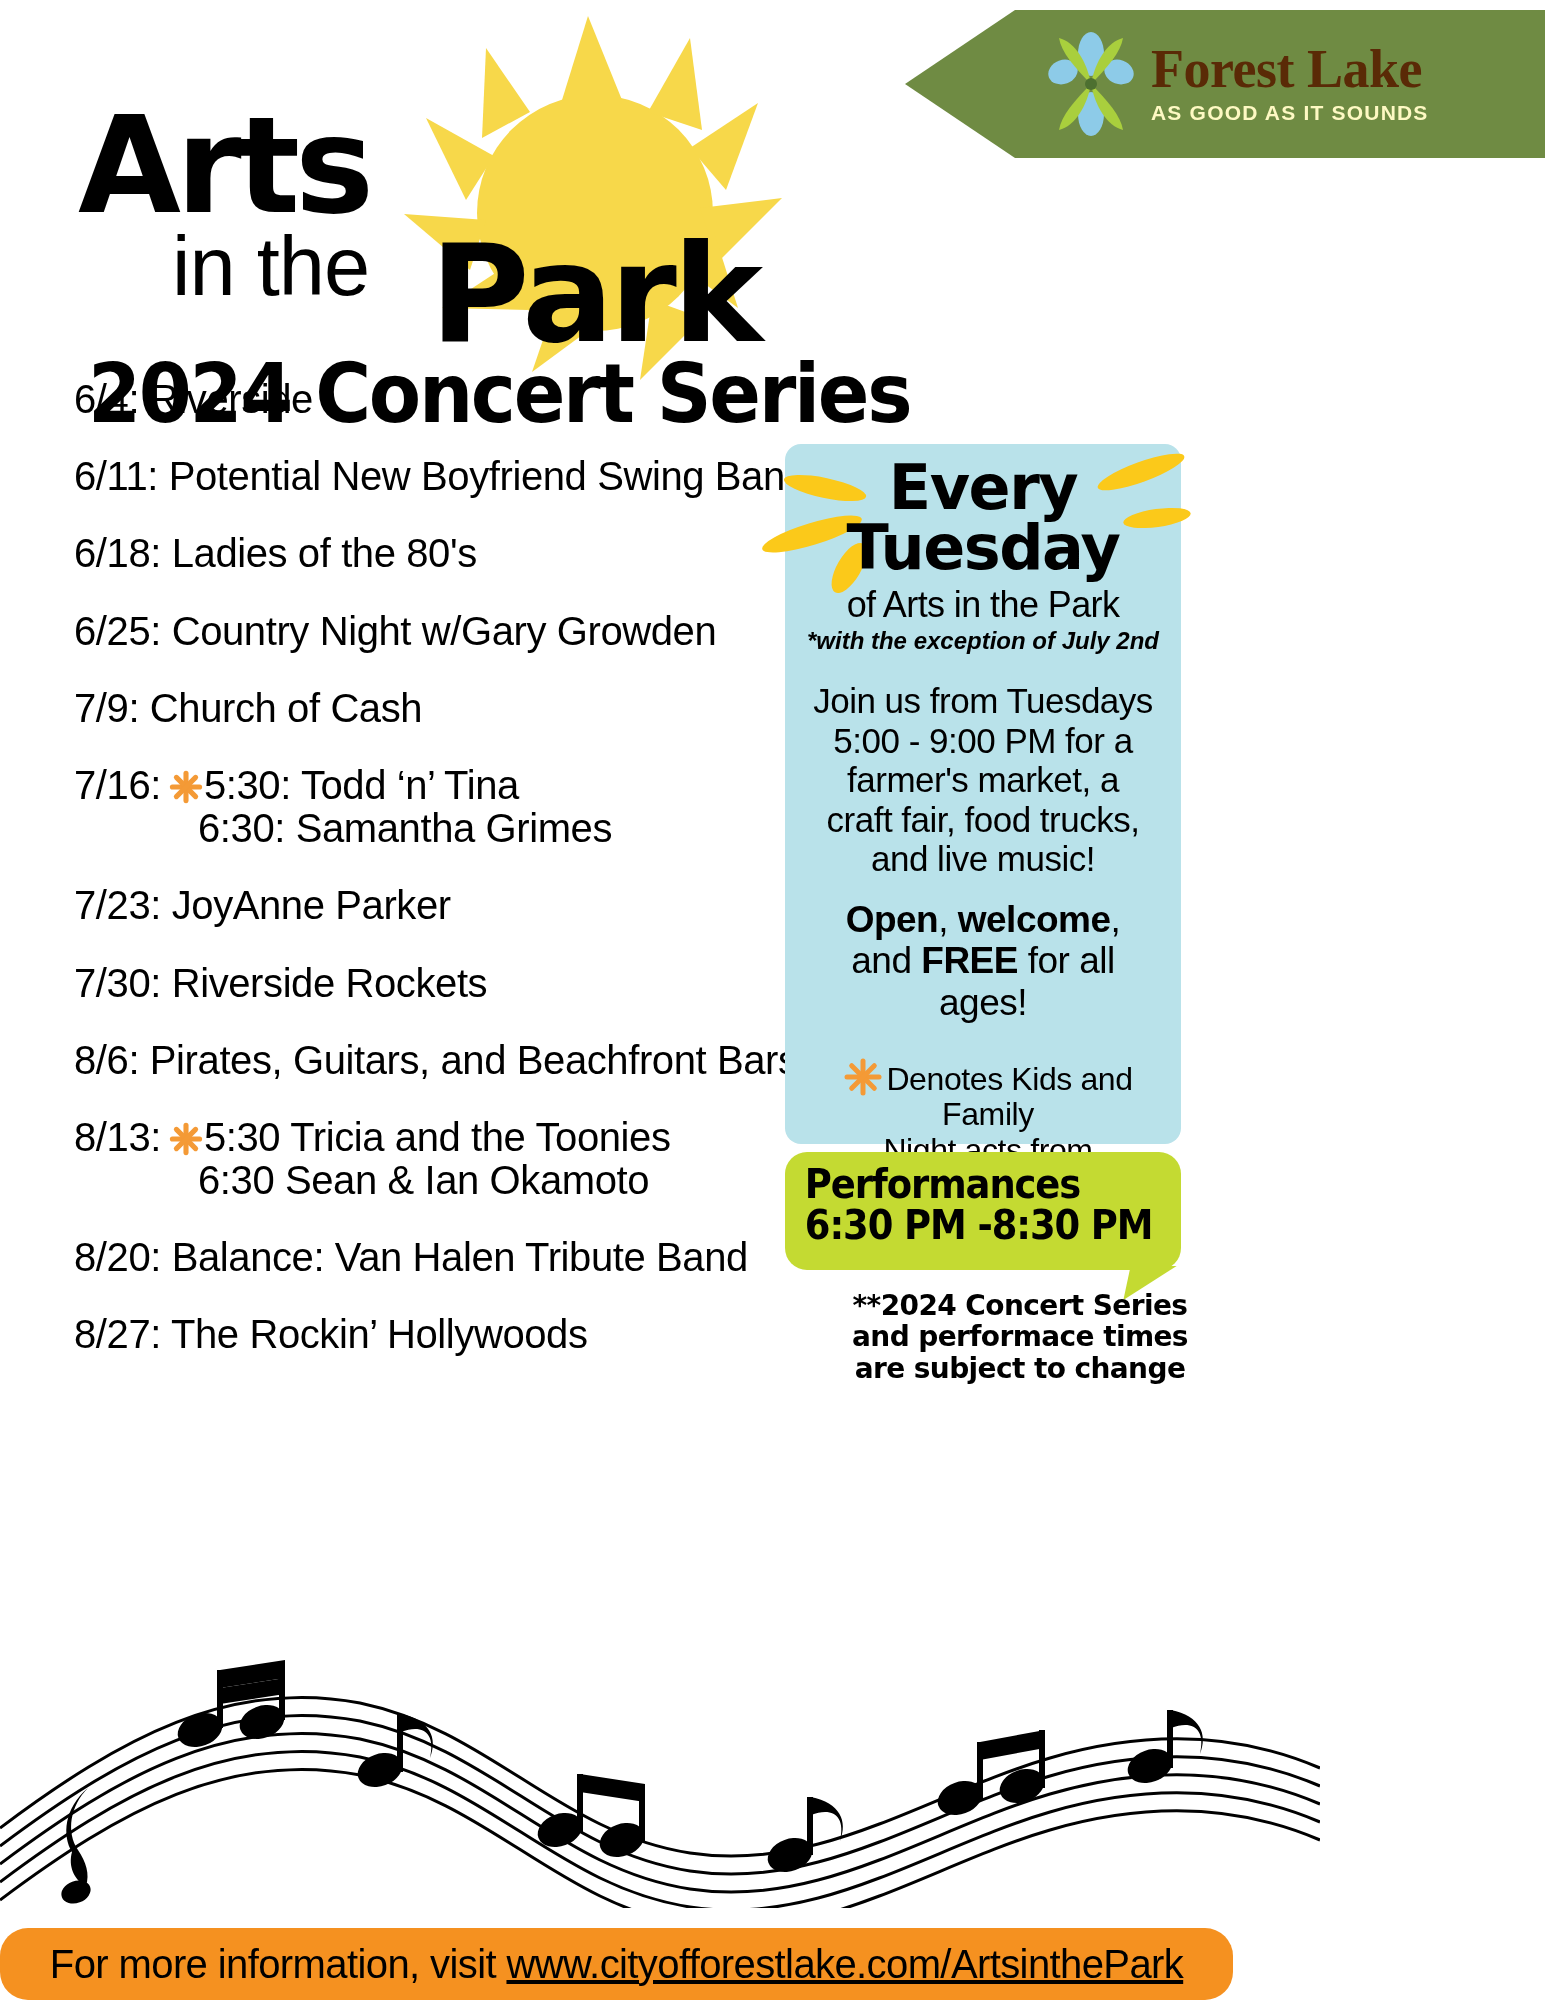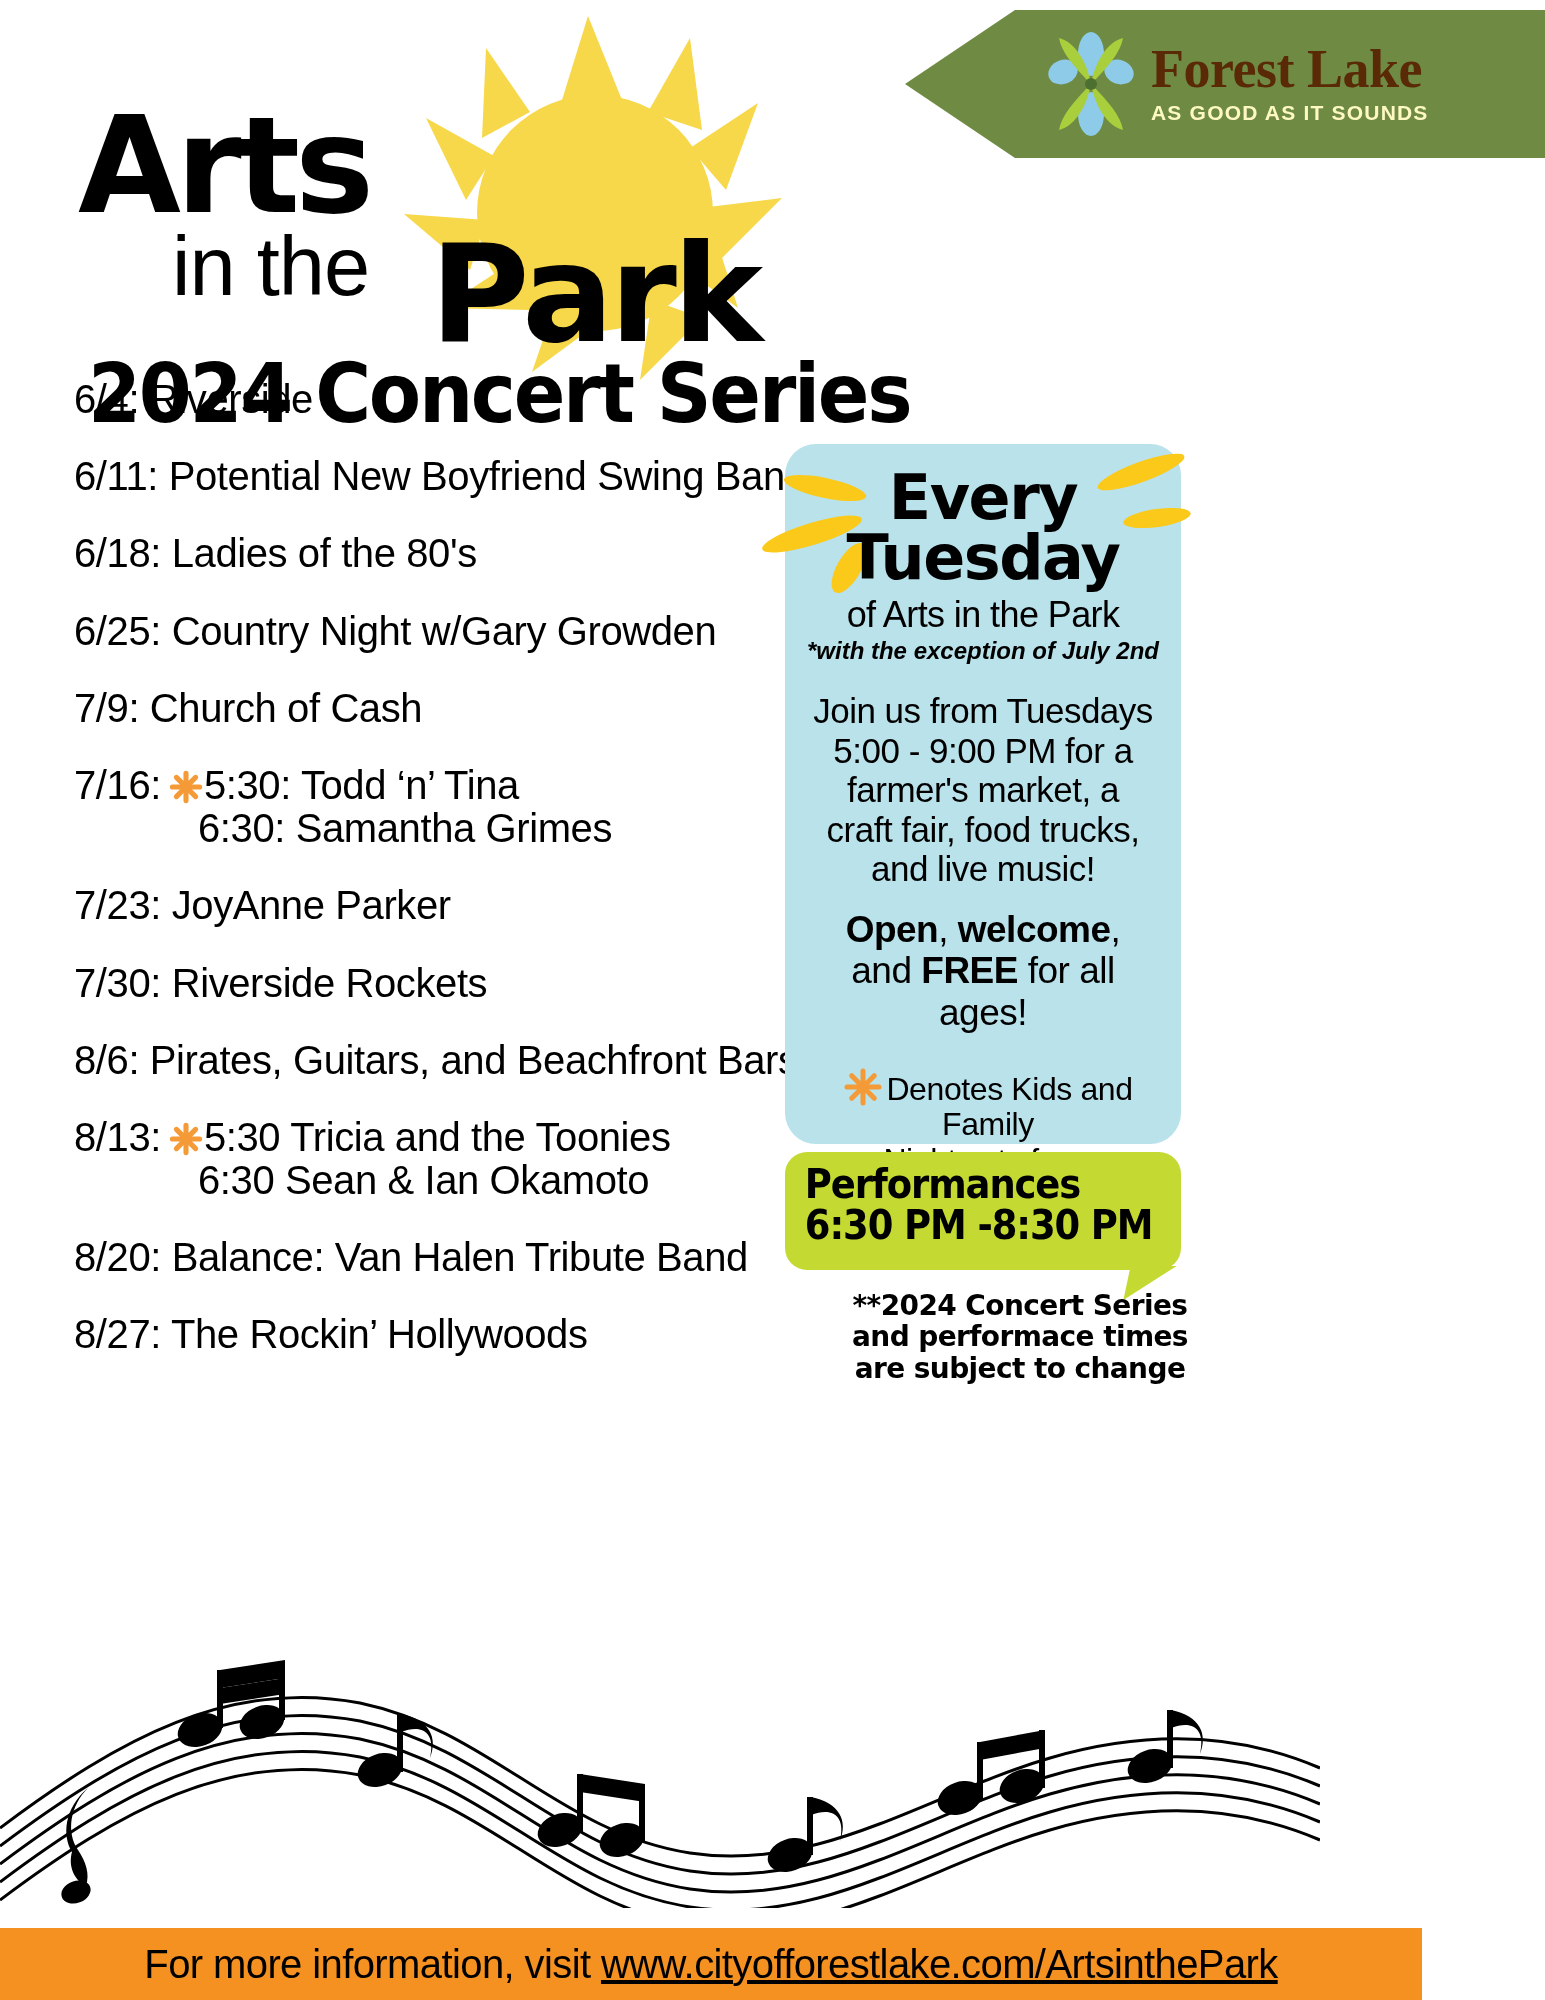--- a/index.html
+++ b/index.html
@@ -122,23 +122,23 @@
   }
 
   
   #info-box {
     position: absolute;
     top: 444px;
     left: 785px;
     width: 396px;
     height: 700px;
     background: #b9e2ea;
-    border-radius: 31px;
+    border-radius: 16px;
     text-align: center;
-    padding: 24px 14px 10px;
+    padding: 14px 14px 10px;
   }
   #sparkles { position: absolute; top: 20px; left: -28px; width: 130px; height: 150px; }
   #sparkles-right { position: absolute; top: 2px; right: -18px; width: 120px; height: 130px; }
   .info-heading {
     font-family: "DejaVu Sans", sans-serif;
     font-weight: bold;
     font-size: 62px;
     line-height: 0.97;
     color: #000;
     letter-spacing: -1.5px;
@@ -248,26 +248,27 @@
     left: 0;
     width: 1320px;
     height: 290px;
   }
 
   
   #footer-bar {
     position: absolute;
     bottom: 0;
     left: 0;
-    width: 1422px;
+    width: 1233px;
     height: 72px;
     background: #f59120;
     display: flex;
     align-items: center;
     justify-content: center;
+    border-radius: 28px;
   }
   #footer-text {
     font-family: "Liberation Sans", sans-serif;
     font-size: 40px;
     color: #000;
     letter-spacing: -0.6px;
   }
   #footer-url { text-decoration: underline; }
 </style>
 </head>

